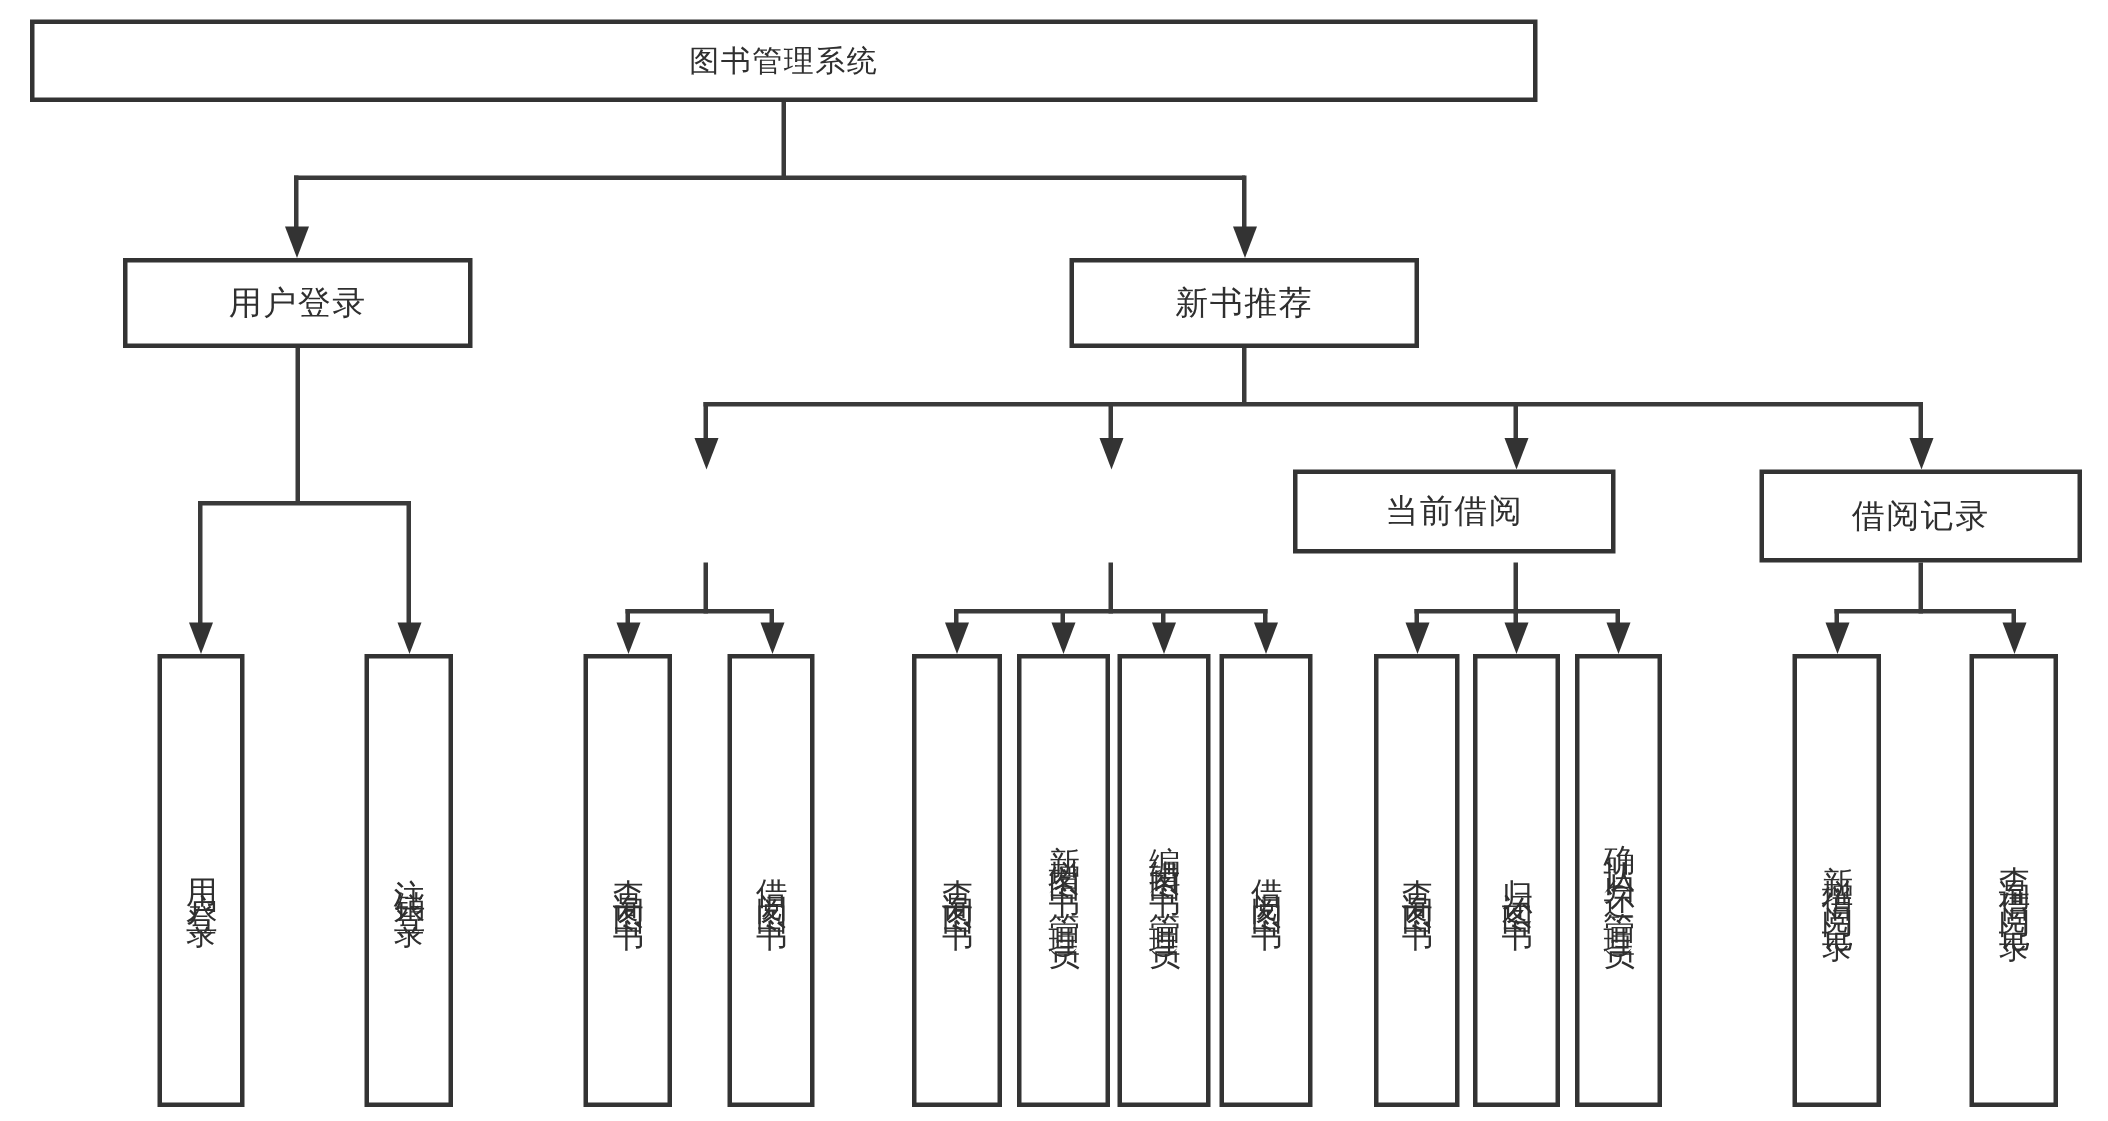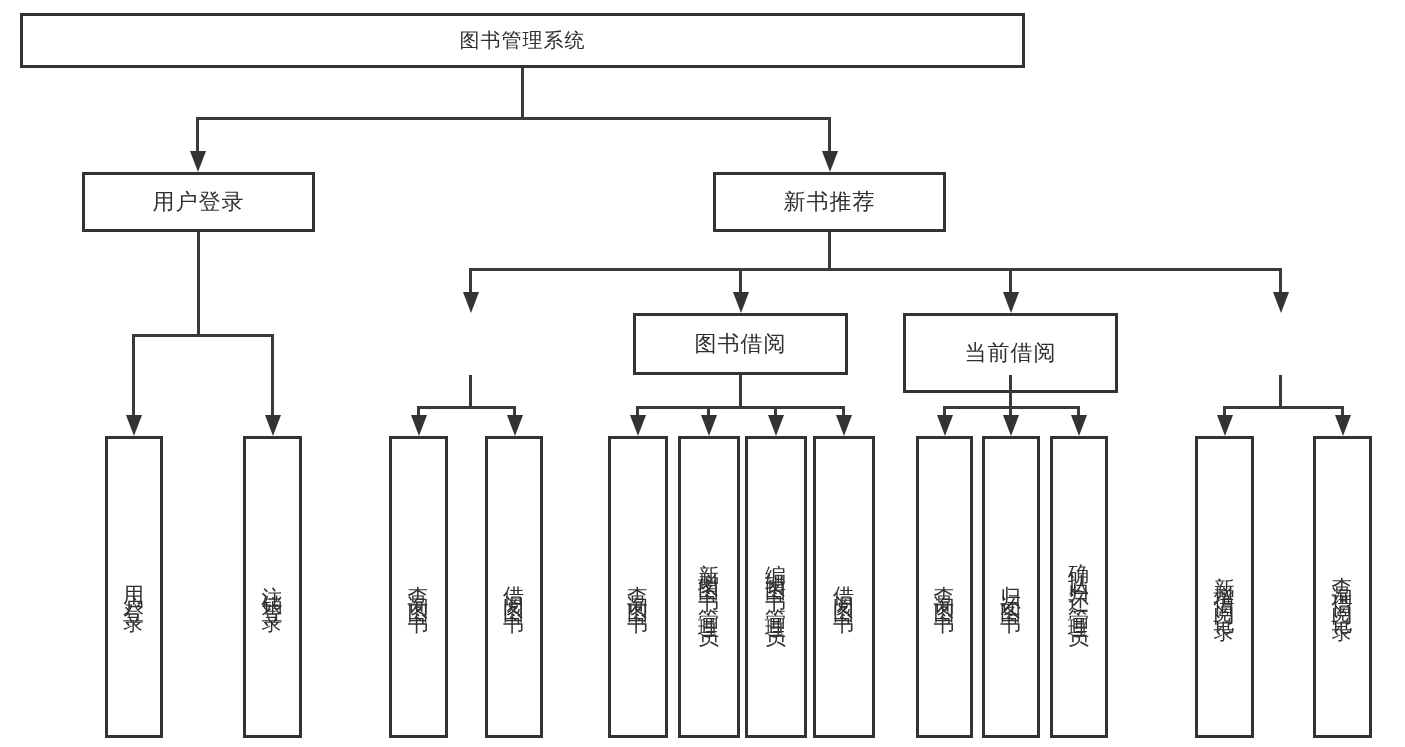--- a/index.html
+++ b/index.html
@@ -86,22 +86,22 @@
   <div class="hline" style="left:469px; top:268px; width:813px;"></div>
   <div class="vline" style="left:469px; top:268px; height:28px;"></div>
   <div class="arrow" style="left:463px; top:292px;"></div>
   <div class="vline" style="left:739px; top:268px; height:28px;"></div>
   <div class="arrow" style="left:733px; top:292px;"></div>
   <div class="vline" style="left:1009px; top:268px; height:28px;"></div>
   <div class="arrow" style="left:1003px; top:292px;"></div>
   <div class="vline" style="left:1279px; top:268px; height:28px;"></div>
   <div class="arrow" style="left:1273px; top:292px;"></div>
 
-  <div class="box hbox" style="left:633px; top:313px; width:215px; height:62px;">图书借阅</div>
-  <div class="box hbox" style="left:903px; top:313px; width:215px; height:80px;">当前借阅</div>
+  <div class="box hbox" style="left:862px; top:313px; width:215px; height:56px;">当前借阅</div>
+  <div class="box hbox" style="left:1173px; top:313px; width:215px; height:62px;">借阅记录</div>
 
   <div class="vline" style="left:469px; top:375px; height:34px;"></div>
   <div class="hline" style="left:417px; top:406px; width:99px;"></div>
   <div class="vline" style="left:417px; top:406px; height:13px;"></div>
   <div class="arrow" style="left:411px; top:415px;"></div>
   <div class="vline" style="left:513px; top:406px; height:13px;"></div>
   <div class="arrow" style="left:507px; top:415px;"></div>
 
   <div class="vline" style="left:739px; top:375px; height:34px;"></div>
   <div class="hline" style="left:636px; top:406px; width:209px;"></div>

